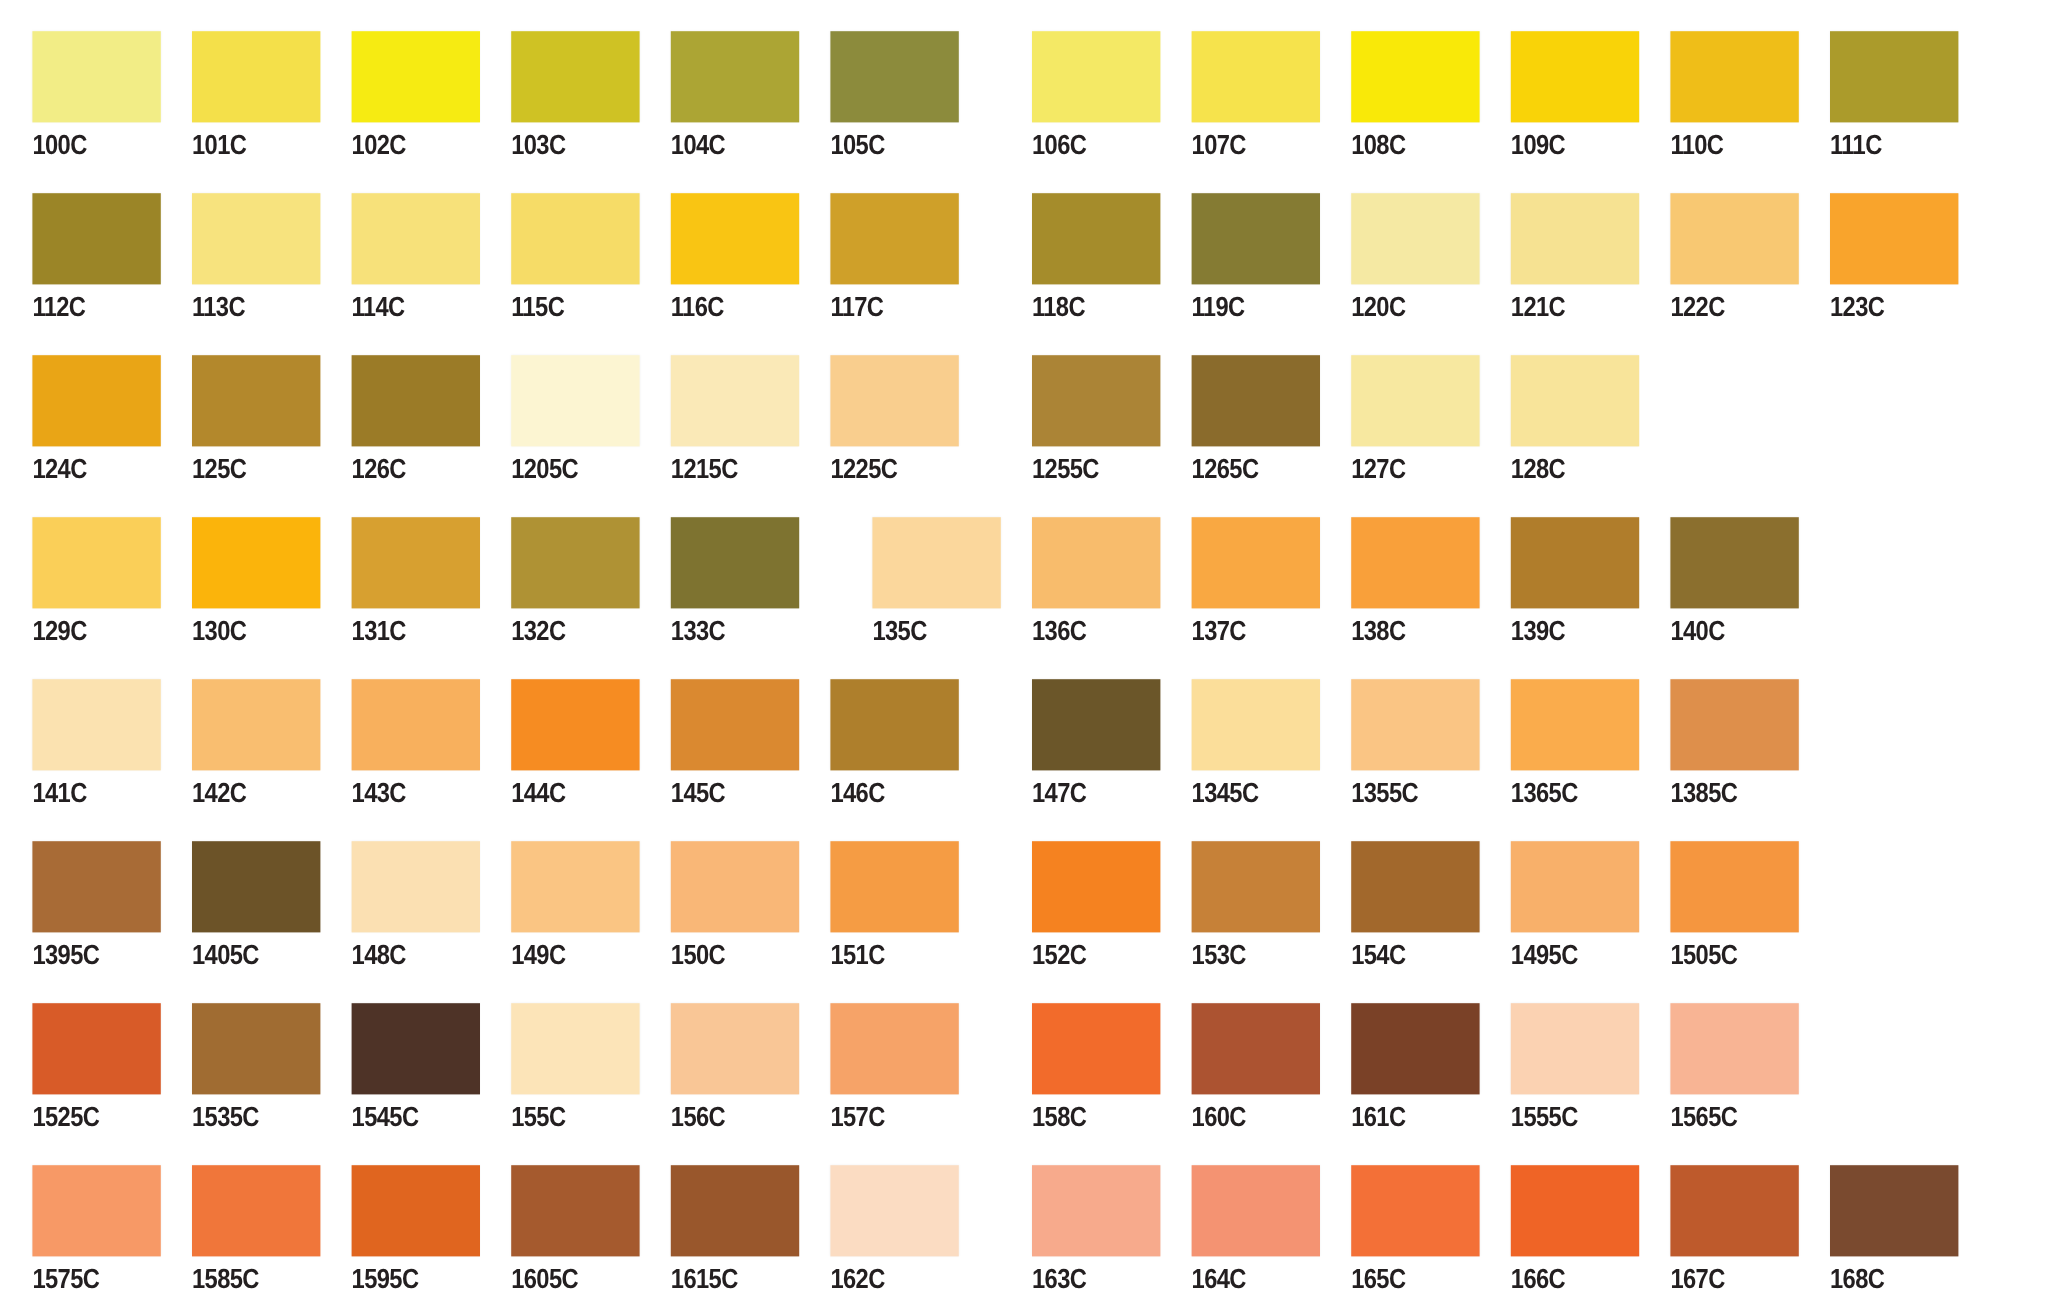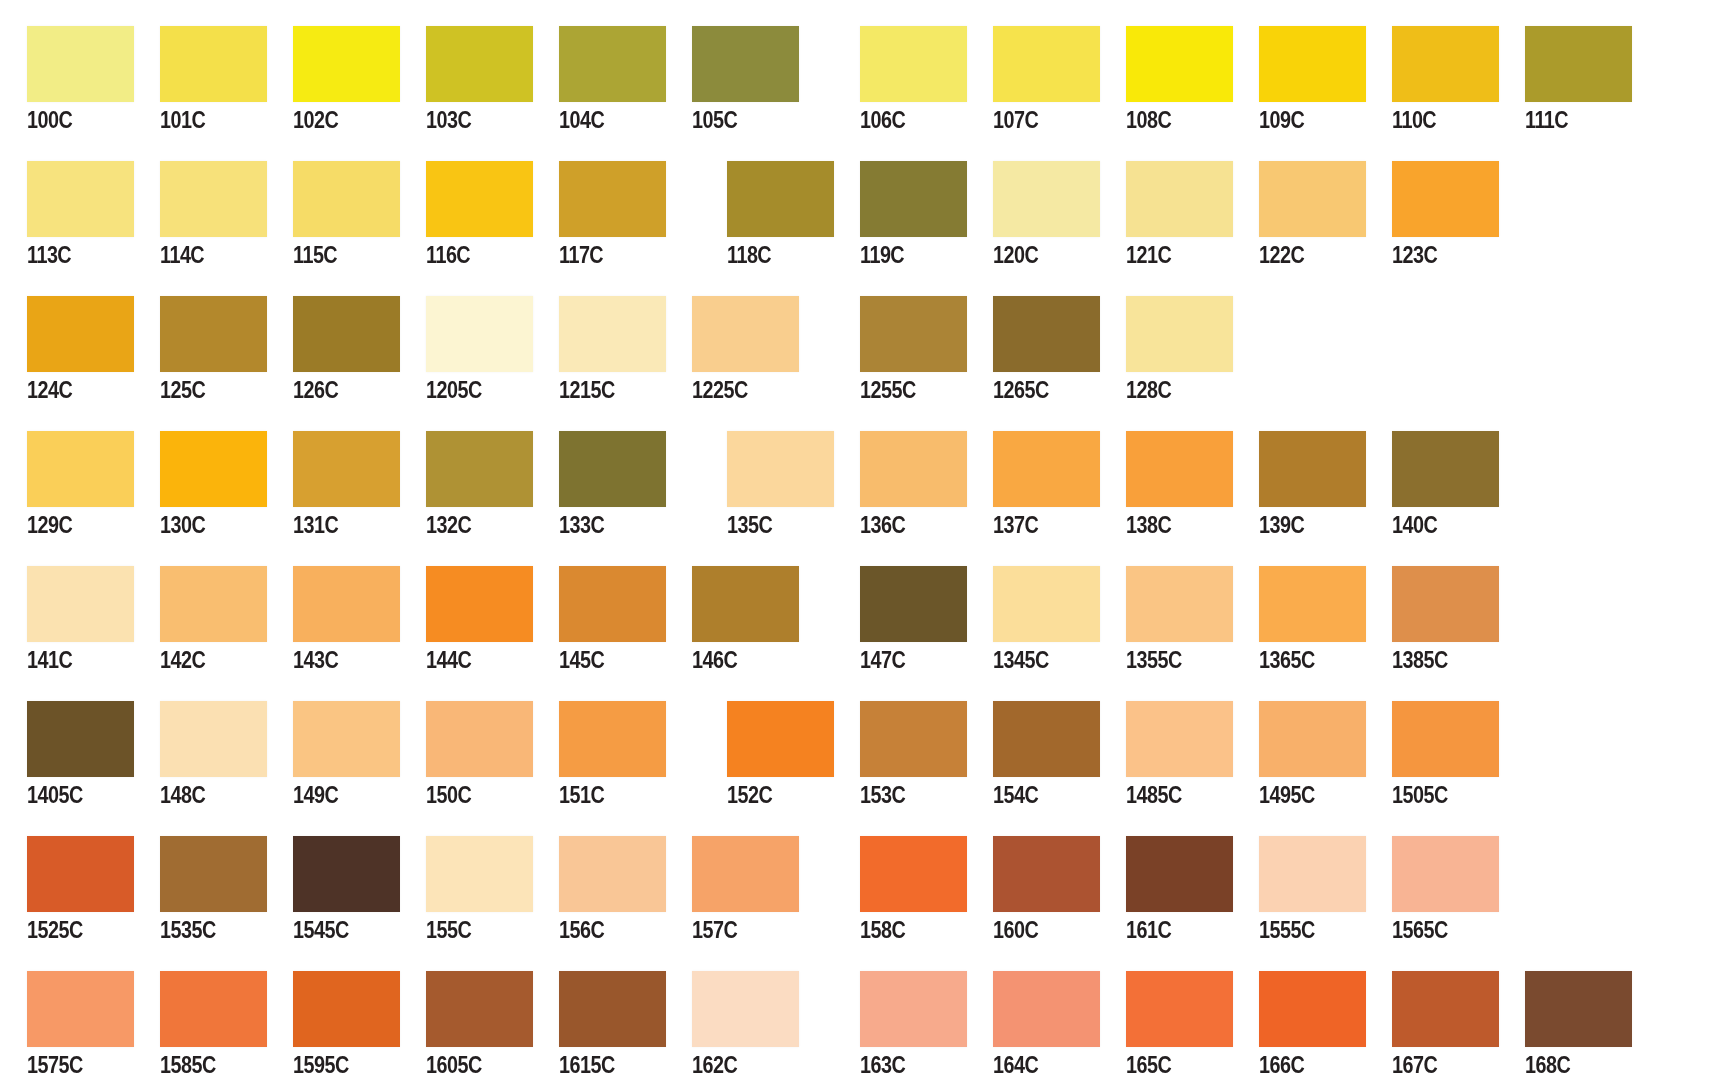--- a/index.html
+++ b/index.html
@@ -130,20 +130,24 @@
           </div>
           <div class="cell">
             <span class="swatch" title="#AB9B2B" style="background-color: rgb(171, 155, 43);"></span>
             <span class="label">111C</span>
           </div>
         </div>
       </div>
       <div class="row">
         <div class="half">
           <div class="cell">
+            <span class="swatch" title="#9B8527" style="background-color: rgb(155, 133, 39);"></span>
+            <span class="label">112C</span>
+          </div>
+          <div class="cell">
             <span class="swatch" title="#F7E37E" style="background-color: rgb(247, 227, 126);"></span>
             <span class="label">113C</span>
           </div>
           <div class="cell">
             <span class="swatch" title="#F7E17A" style="background-color: rgb(247, 225, 122);"></span>
             <span class="label">114C</span>
           </div>
           <div class="cell">
             <span class="swatch" title="#F6DC67" style="background-color: rgb(246, 220, 103);"></span>
             <span class="label">115C</span>
@@ -216,20 +220,24 @@
         <div class="half">
           <div class="cell">
             <span class="swatch" title="#AB8436" style="background-color: rgb(171, 132, 54);"></span>
             <span class="label">1255C</span>
           </div>
           <div class="cell">
             <span class="swatch" title="#8A6B2C" style="background-color: rgb(138, 107, 44);"></span>
             <span class="label">1265C</span>
           </div>
           <div class="cell">
+            <span class="swatch" title="#F7E8A0" style="background-color: rgb(247, 232, 160);"></span>
+            <span class="label">127C</span>
+          </div>
+          <div class="cell">
             <span class="swatch" title="#F8E49A" style="background-color: rgb(248, 228, 154);"></span>
             <span class="label">128C</span>
           </div>
         </div>
       </div>
       <div class="row">
         <div class="half">
           <div class="cell">
             <span class="swatch" title="#FACF58" style="background-color: rgb(250, 207, 88);"></span>
             <span class="label">129C</span>
@@ -326,20 +334,24 @@
           </div>
           <div class="cell">
             <span class="swatch" title="#DE8F4B" style="background-color: rgb(222, 143, 75);"></span>
             <span class="label">1385C</span>
           </div>
         </div>
       </div>
       <div class="row">
         <div class="half">
           <div class="cell">
+            <span class="swatch" title="#A86B36" style="background-color: rgb(168, 107, 54);"></span>
+            <span class="label">1395C</span>
+          </div>
+          <div class="cell">
             <span class="swatch" title="#6C5328" style="background-color: rgb(108, 83, 40);"></span>
             <span class="label">1405C</span>
           </div>
           <div class="cell">
             <span class="swatch" title="#FBE0B2" style="background-color: rgb(251, 224, 178);"></span>
             <span class="label">148C</span>
           </div>
           <div class="cell">
             <span class="swatch" title="#FAC583" style="background-color: rgb(250, 197, 131);"></span>
             <span class="label">149C</span>
@@ -361,24 +373,20 @@
           </div>
           <div class="cell">
             <span class="swatch" title="#C68138" style="background-color: rgb(198, 129, 56);"></span>
             <span class="label">153C</span>
           </div>
           <div class="cell">
             <span class="swatch" title="#A2682C" style="background-color: rgb(162, 104, 44);"></span>
             <span class="label">154C</span>
           </div>
           <div class="cell">
-            <span class="swatch" title="#FBC289" style="background-color: rgb(251, 194, 137);"></span>
-            <span class="label">1485C</span>
-          </div>
-          <div class="cell">
             <span class="swatch" title="#F8B06A" style="background-color: rgb(248, 176, 106);"></span>
             <span class="label">1495C</span>
           </div>
           <div class="cell">
             <span class="swatch" title="#F5963F" style="background-color: rgb(245, 150, 63);"></span>
             <span class="label">1505C</span>
           </div>
         </div>
       </div>
       <div class="row">

